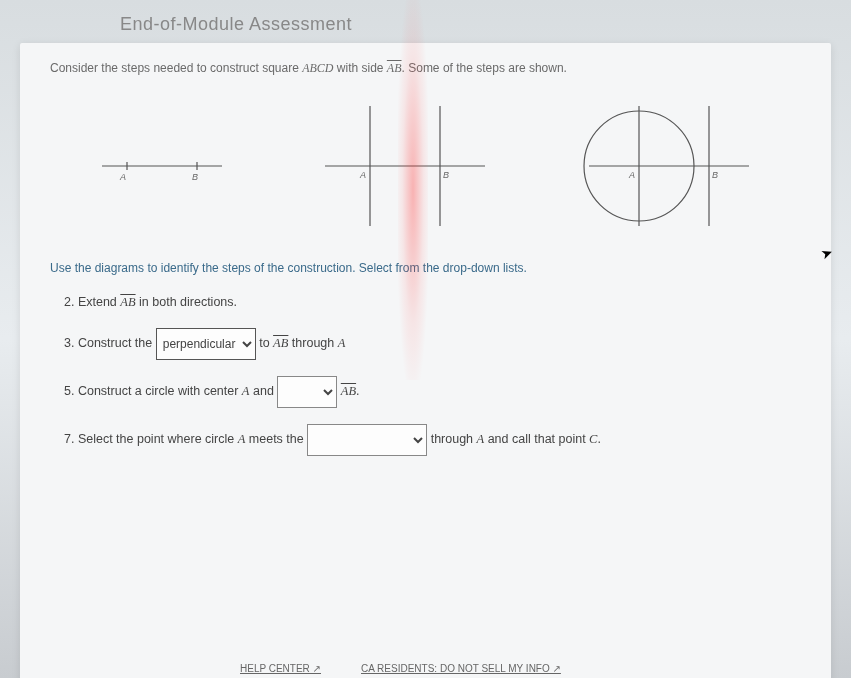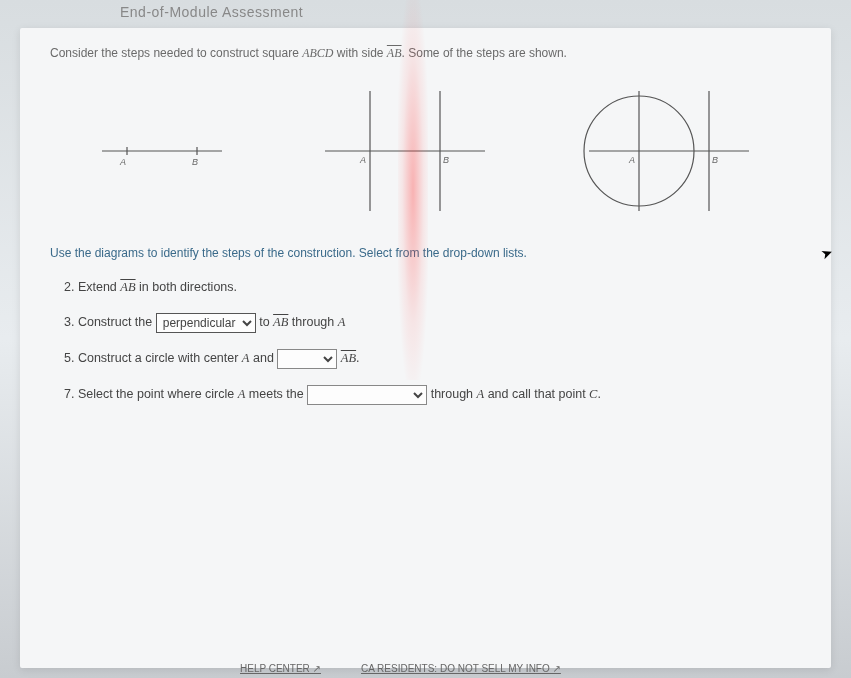--- a/index.html
+++ b/index.html
@@ -14,22 +14,22 @@
     .page-container {
       background: #f5f6f7;
       margin: 0 20px 0 20px;
       padding: 0;
       min-height: 640px;
       box-shadow: 0 2px 8px rgba(0,0,0,0.1);
       border-radius: 2px;
     }
     .header-partial {
       color: #888;
-      font-size: 14px;
-      padding: 4px 0 8px 120px;
+      font-size: 18px;
+      padding: 14px 0 8px 120px;
       letter-spacing: 0.5px;
     }
     .content {
       padding: 18px 30px 10px 30px;
       font-size: 12px;
       color: #545454;
     }
     .intro-text {
       font-size: 12px;
       color: #6a6a6a;
@@ -60,21 +60,21 @@
       margin-bottom: 16px;
       line-height: 1.5;
     }
     select.dropdown {
       border: 1px solid #888;
       background: #fdfdfd;
       font-size: 12px;
       padding: 1px 2px;
       color: #444;
       min-width: 100px;
-      height: 20px;
+      height: 32px;
       vertical-align: middle;
     }
     select.dropdown.wide { min-width: 120px; }
     select.dropdown.narrow { min-width: 60px; }
     select.filled {
       border: 1.5px solid #555;
     }
     .footer {
       position: absolute;
       bottom: 4px;

